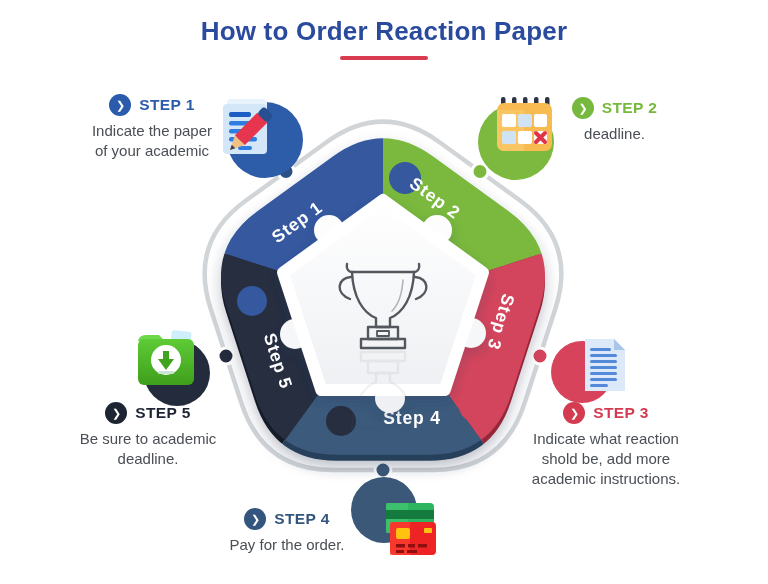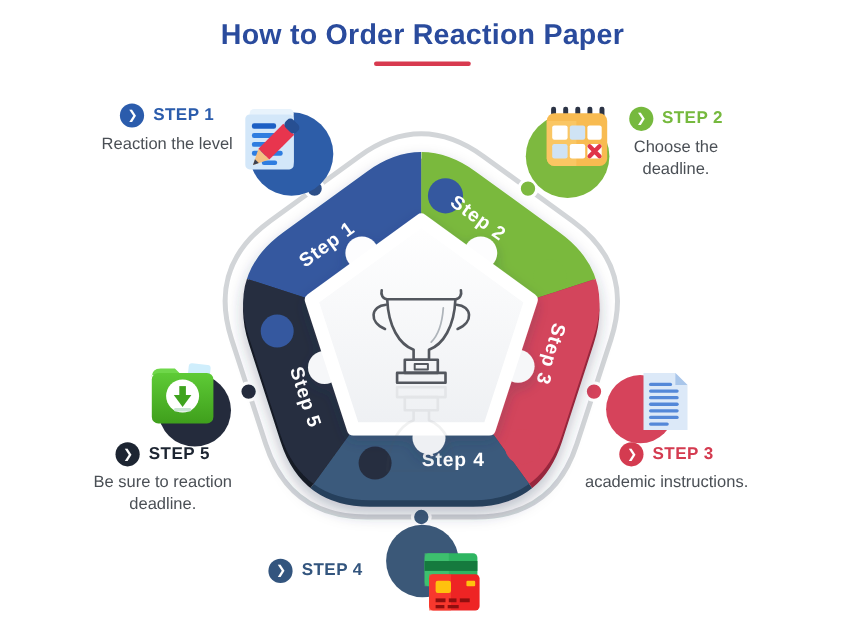--- a/index.html
+++ b/index.html
@@ -232,56 +232,61 @@
       <rect x="31" y="46" width="16" height="3" rx="1.5" fill="#c9e4d2"></rect>
     </svg>
   </div>
 
   <div class="step-block" style="left:62px;top:94px;width:180px;">
     <div class="step-head c1">
       <span class="chev b1">❯</span>
       <span>STEP 1</span>
     </div>
     <div class="step-desc">
-      <div>Reaction the level</div>
+      <div>Indicate the paper</div>
+      <div>of your academic</div>
     </div>
   </div>
 
   <div class="step-block" style="left:552px;top:97px;width:125px;">
     <div class="step-head c2">
       <span class="chev b2">❯</span>
       <span>STEP 2</span>
     </div>
     <div class="step-desc">
-      <div>Choose the</div>
       <div>deadline.</div>
     </div>
   </div>
 
   <div class="step-block" style="left:515px;top:402px;width:182px;">
     <div class="step-head c3">
       <span class="chev b3">❯</span>
       <span>STEP 3</span>
     </div>
     <div class="step-desc">
+      <div>Indicate what reaction</div>
+      <div>shold be, add more</div>
       <div>academic instructions.</div>
     </div>
   </div>
 
   <div class="step-block" style="left:203px;top:508px;width:168px;">
     <div class="step-head c4">
       <span class="chev b4">❯</span>
       <span>STEP 4</span>
     </div>
+    <div class="step-desc">
+      <div>Pay for the order.</div>
+    </div>
   </div>
 
   <div class="step-block" style="left:57px;top:402px;width:182px;">
     <div class="step-head c5">
       <span class="chev b5">❯</span>
       <span>STEP 5</span>
     </div>
     <div class="step-desc">
-      <div>Be sure to reaction</div>
+      <div>Be sure to academic</div>
       <div>deadline.</div>
     </div>
   </div>
 
 </div>
 
 </body></html>

